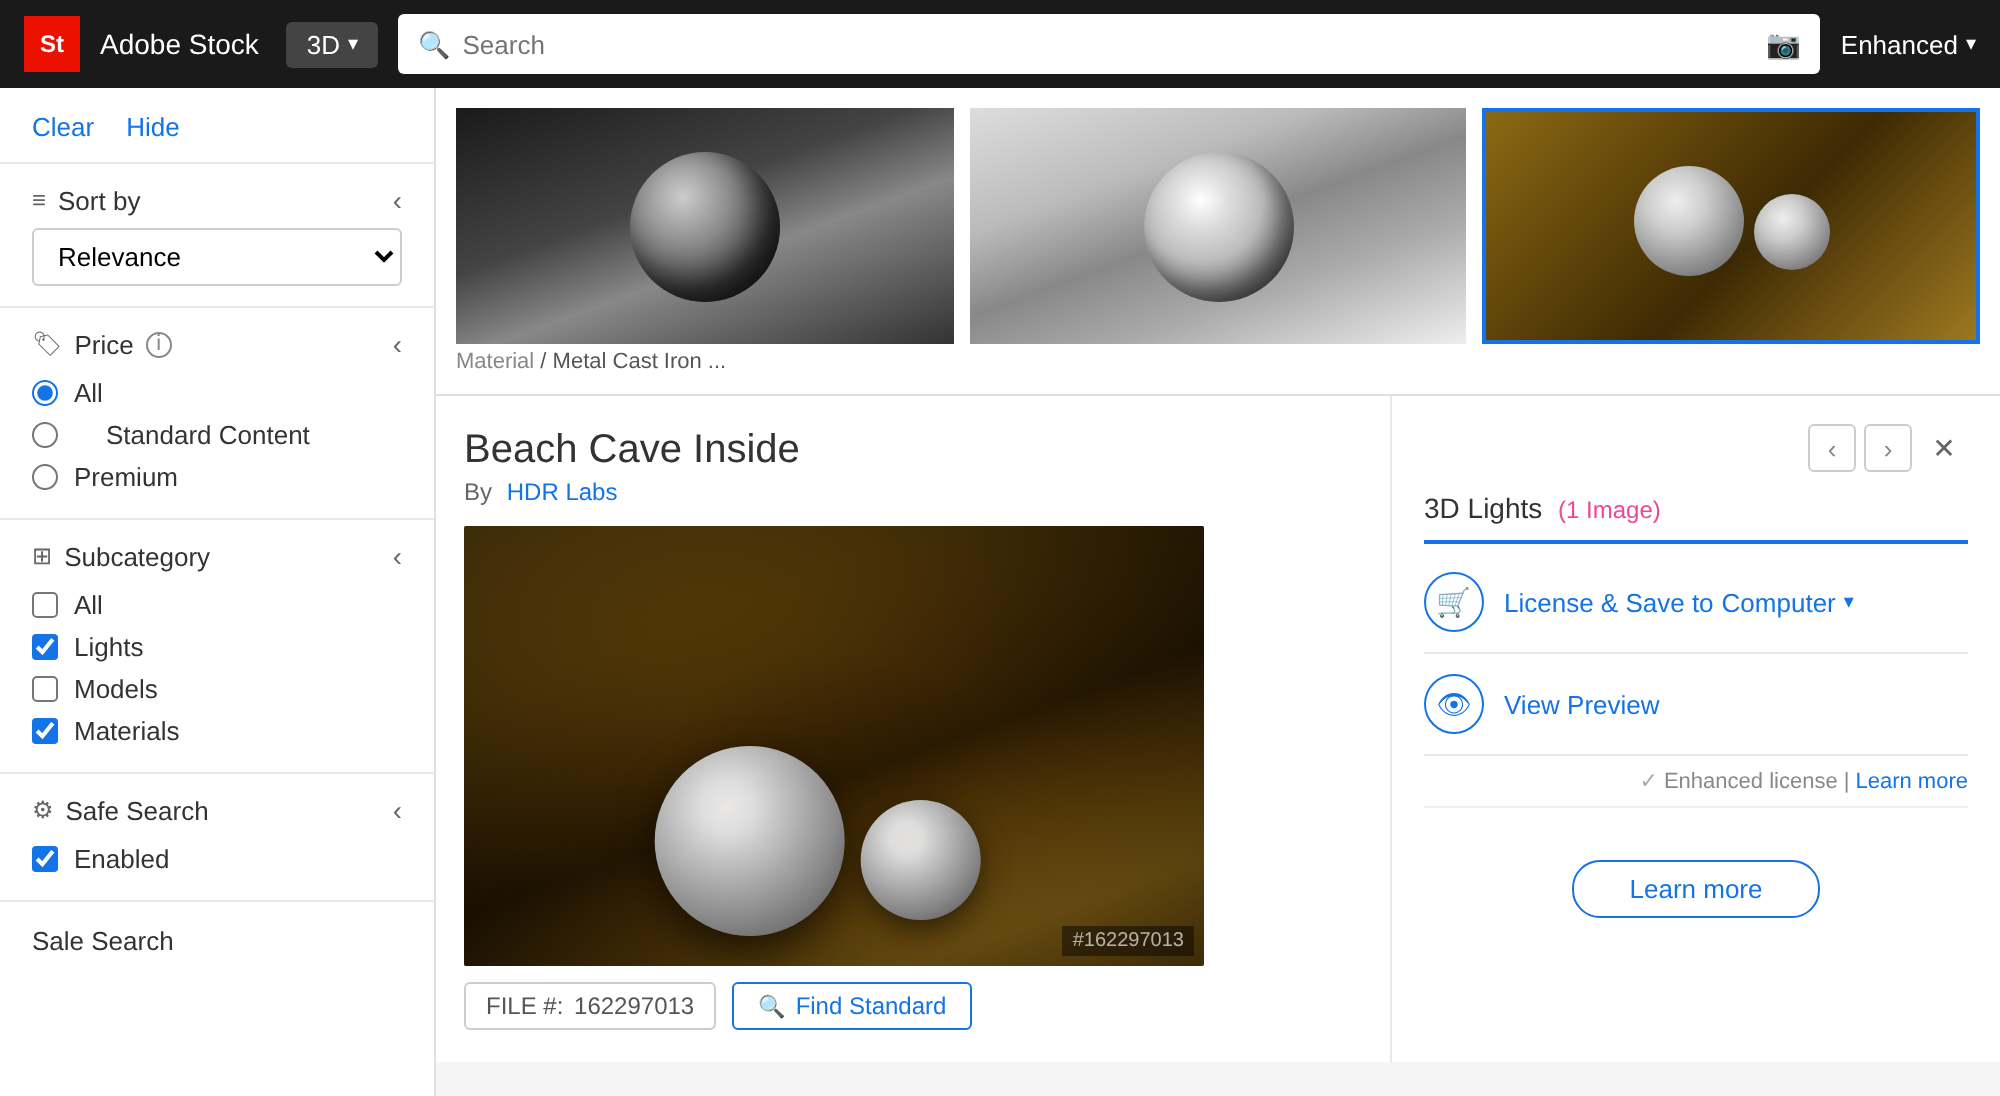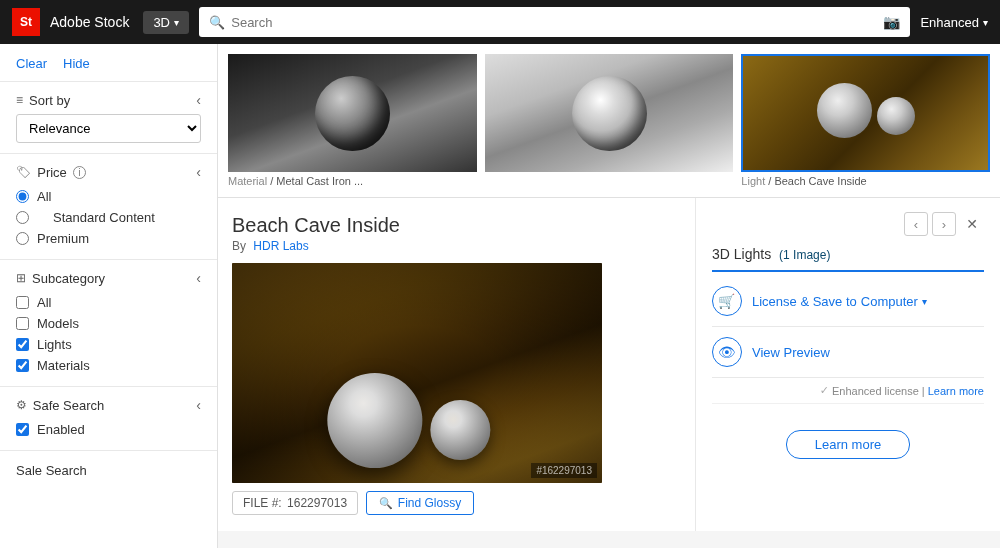--- a/index.html
+++ b/index.html
@@ -84,26 +84,26 @@
           <span>Subcategory</span>
         </div>
         <span style="color:#666;font-size:14px;">‹</span>
       </div>
       <div style="padding:2px 16px 10px;">
         <label style="display:flex;align-items:center;gap:8px;padding:3px 0;font-size:13px;cursor:pointer;">
           <input type="checkbox" style="accent-color: rgb(20, 115, 230);">
           <span>All</span>
         </label>
         <label style="display:flex;align-items:center;gap:8px;padding:3px 0;font-size:13px;cursor:pointer;">
+          <input type="checkbox" checked="" style="accent-color: rgb(20, 115, 230);">
+          <span>Lights</span>
+        </label>
+        <label style="display:flex;align-items:center;gap:8px;padding:3px 0;font-size:13px;cursor:pointer;">
           <input type="checkbox" style="accent-color: rgb(20, 115, 230);">
           <span>Models</span>
-        </label>
-        <label style="display:flex;align-items:center;gap:8px;padding:3px 0;font-size:13px;cursor:pointer;">
-          <input type="checkbox" checked="" style="accent-color: rgb(20, 115, 230);">
-          <span>Lights</span>
         </label>
         <label style="display:flex;align-items:center;gap:8px;padding:3px 0;font-size:13px;cursor:pointer;">
           <input type="checkbox" checked="" style="accent-color: rgb(20, 115, 230);">
           <span>Materials</span>
         </label>
       </div>
     </div>
 
     <div style="border-bottom:1px solid #e8e8e8;">
       <div style="display:flex;align-items:center;justify-content:space-between;padding:10px 16px 4px;cursor:pointer;">
@@ -149,23 +149,20 @@
         </div>
       </div>
 
       <div style="flex:1;cursor:pointer;">
         <div style="width:100%;height:118px;overflow:hidden;border:2px solid #1473e6;">
           <div style="width:100%;height:100%;background:linear-gradient(135deg,#8b6914 0%,#5a4008 35%,#3d2a04 55%,#6b4e10 75%,#9b7820 100%);display:flex;align-items:center;justify-content:center;gap:5px;padding-bottom:5px;">
             <div style="width:55px;height:55px;border-radius:50%;background:radial-gradient(circle at 38% 32%,#eee 0%,#ccc 30%,#999 60%,#555 100%);"></div>
             <div style="width:38px;height:38px;border-radius:50%;background:radial-gradient(circle at 38% 32%,#eee 0%,#ccc 30%,#999 60%,#555 100%);margin-top:10px;"></div>
           </div>
         </div>
-        <div style="font-size:11px;color:#555;margin-top:3px;white-space:nowrap;overflow:hidden;text-overflow:ellipsis;">
-          <span style="color:#888;">Light</span> / <span>Beach Cave Inside</span>
-        </div>
       </div>
 
     </div>
 
     <div style="display:flex;background:white;">
 
       <div style="flex:1;padding:16px 14px;">
         <div style="font-size:20px;font-weight:300;color:#333;margin-bottom:2px;">Beach Cave Inside</div>
         <div style="font-size:12px;color:#666;margin-bottom:10px;">
           <span>By</span>
@@ -185,42 +182,42 @@
           <div style="position:absolute;bottom:5px;right:5px;background:rgba(0,0,0,0.45);color:rgba(255,255,255,0.65);font-size:10px;padding:2px 5px;">#162297013</div>
         </div>
 
         <div style="display:flex;gap:8px;margin-top:8px;align-items:center;">
           <div style="font-size:12px;color:#555;border:1px solid #ccc;padding:4px 10px;border-radius:3px;">
             <span>FILE #:</span>
             <span style="margin-left:2px;">162297013</span>
           </div>
           <button style="display:flex;align-items:center;gap:5px;color:#1473e6;border:1px solid #1473e6;background:white;border-radius:3px;padding:4px 12px;font-size:12px;cursor:pointer;">
             <span style="font-size:11px;">🔍</span>
-            <span>Find Glossy</span>
+            <span>Find Standard</span>
           </button>
         </div>
       </div>
 
       <div style="width:305px;padding:14px 16px;border-left:1px solid #e8e8e8;display:flex;flex-direction:column;">
 
         <div style="display:flex;justify-content:flex-end;gap:4px;margin-bottom:10px;">
           <button style="background:none;border:1px solid #ccc;border-radius:3px;width:24px;height:24px;cursor:pointer;display:flex;align-items:center;justify-content:center;font-size:13px;color:#888;">
             <span>‹</span>
           </button>
           <button style="background:none;border:1px solid #ccc;border-radius:3px;width:24px;height:24px;cursor:pointer;display:flex;align-items:center;justify-content:center;font-size:13px;color:#888;">
             <span>›</span>
           </button>
           <button style="background:none;border:none;width:24px;height:24px;cursor:pointer;display:flex;align-items:center;justify-content:center;font-size:14px;color:#666;">
             <span>✕</span>
           </button>
         </div>
 
         <div style="font-size:14px;font-weight:500;color:#333;margin-bottom:2px;padding-bottom:8px;border-bottom:2px solid #1473e6;display:inline-block;width:100%;">
           <span>3D Lights</span>
-          <span style="color:#0c4a6e;font-size:12px;font-weight:normal;margin-left:4px;">(1 Image)</span>
+          <span style="color:#ec4899;font-size:12px;font-weight:normal;margin-left:4px;">(1 Image)</span>
         </div>
 
         <div style="display:flex;align-items:center;gap:10px;padding:12px 0 10px;border-bottom:1px solid #e8e8e8;">
           <div style="width:30px;height:30px;border:1.5px solid #1473e6;border-radius:50%;display:flex;align-items:center;justify-content:center;color:#1473e6;font-size:14px;flex-shrink:0;">🛒</div>
           <button style="display:flex;align-items:center;gap:4px;color:#1473e6;font-size:13px;cursor:pointer;border:none;background:none;">
             <span>License &amp; Save to</span>
             <span style="font-weight:500;">Computer</span>
             <span style="font-size:10px;">▾</span>
           </button>
         </div>

